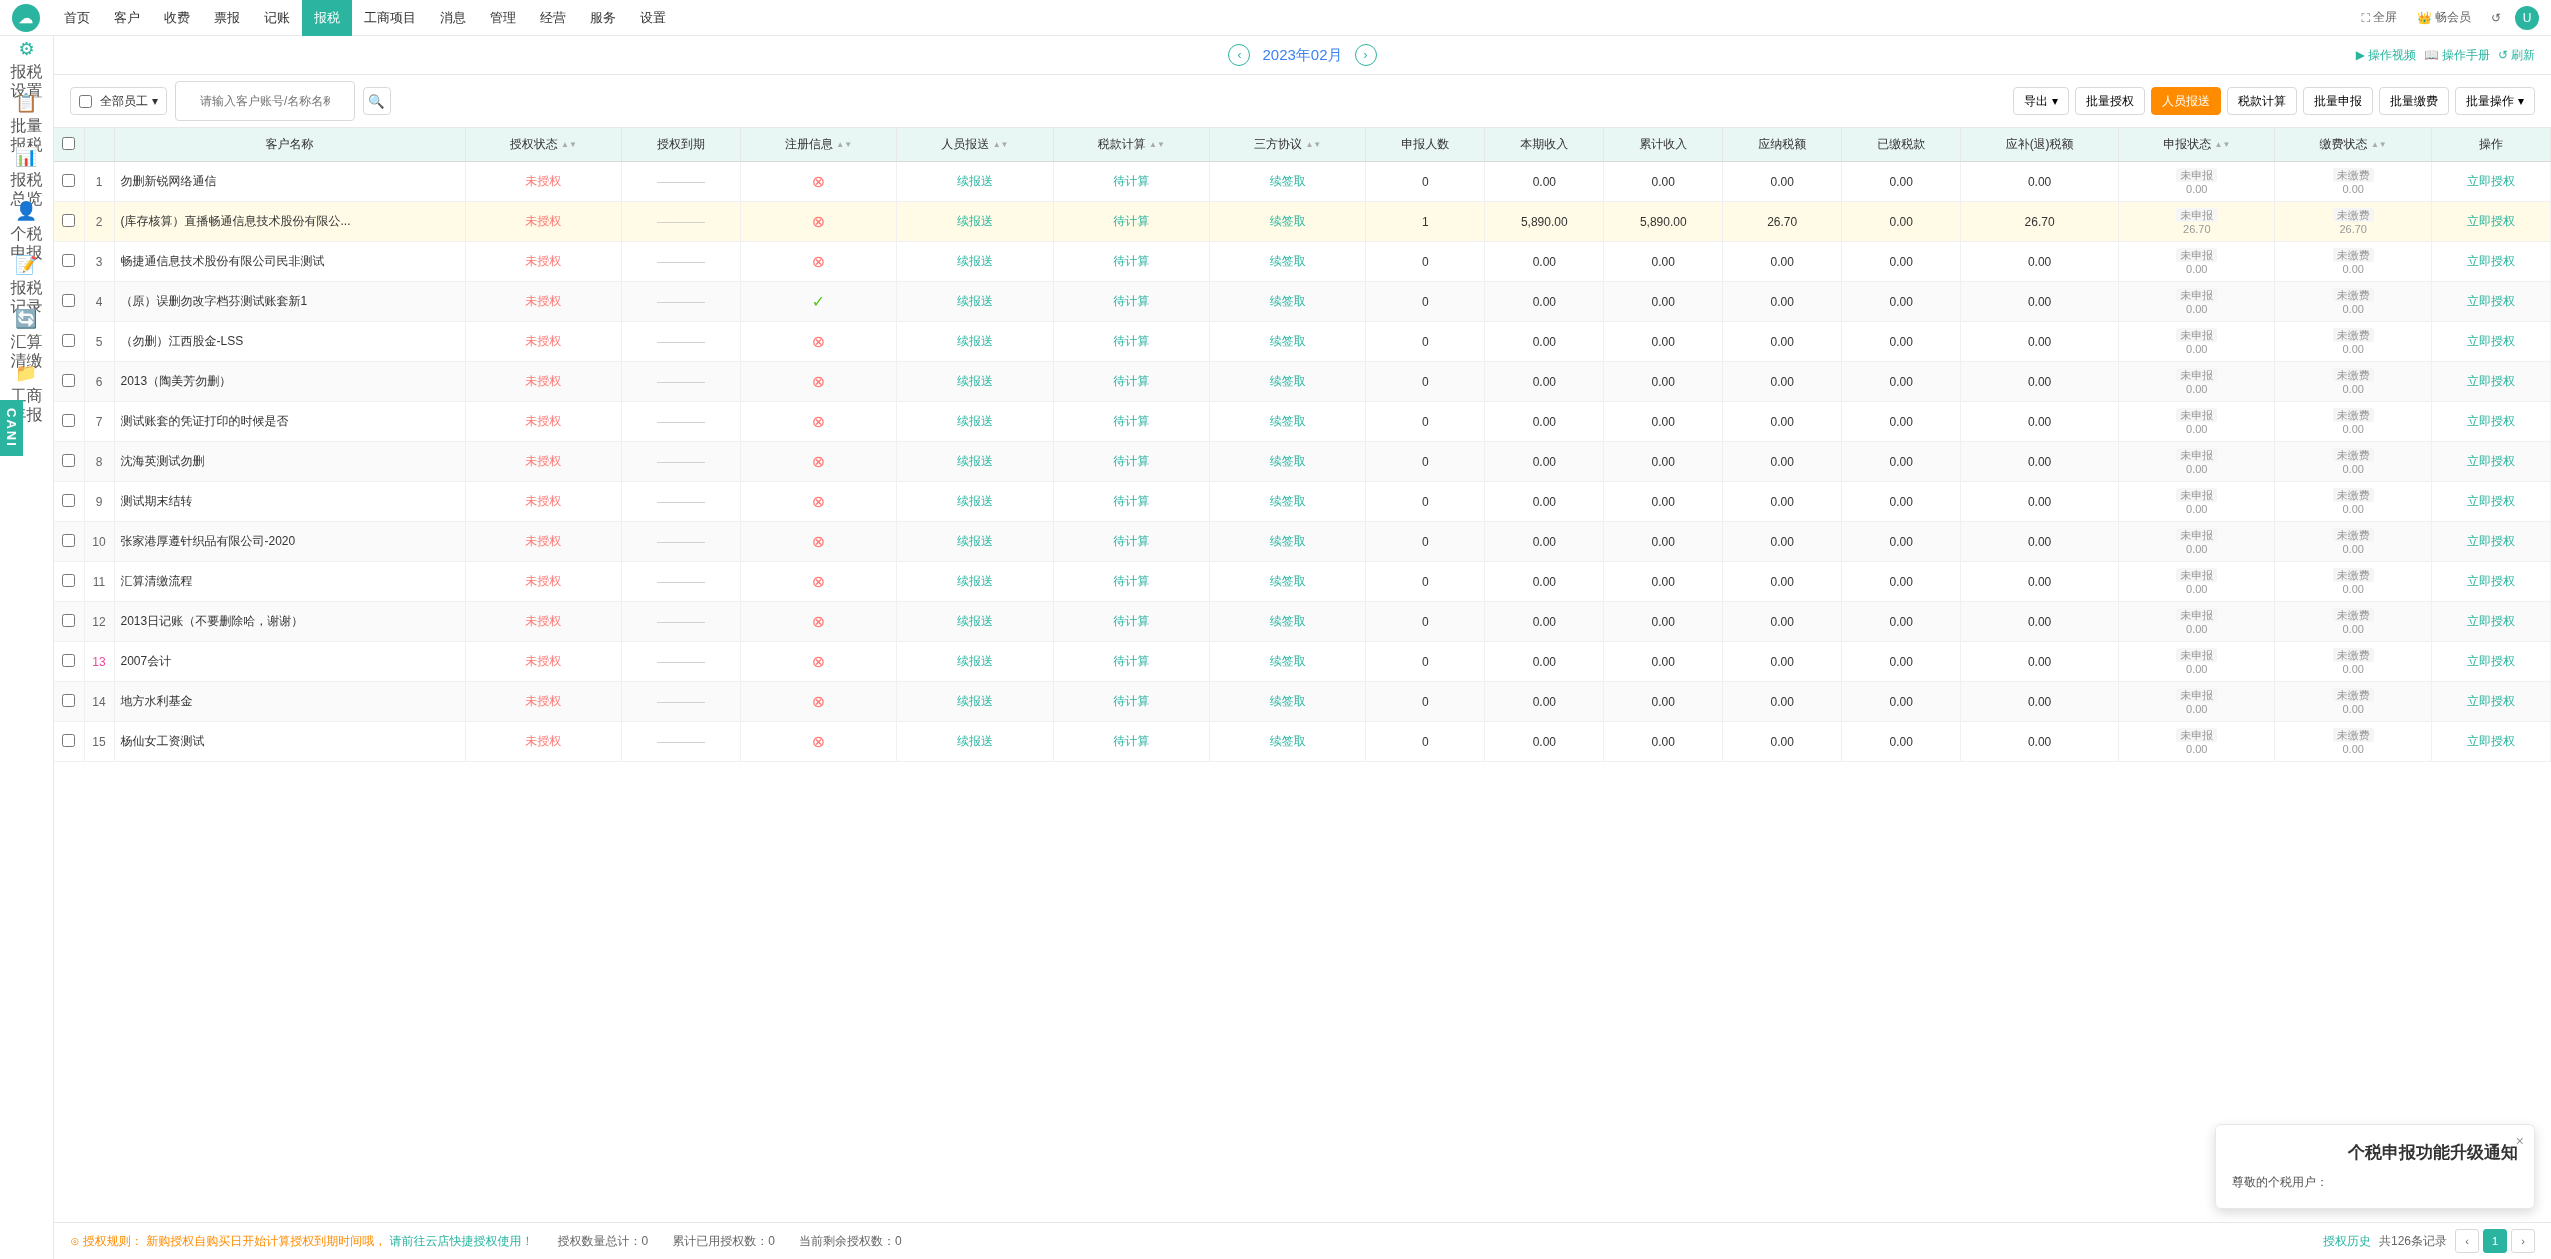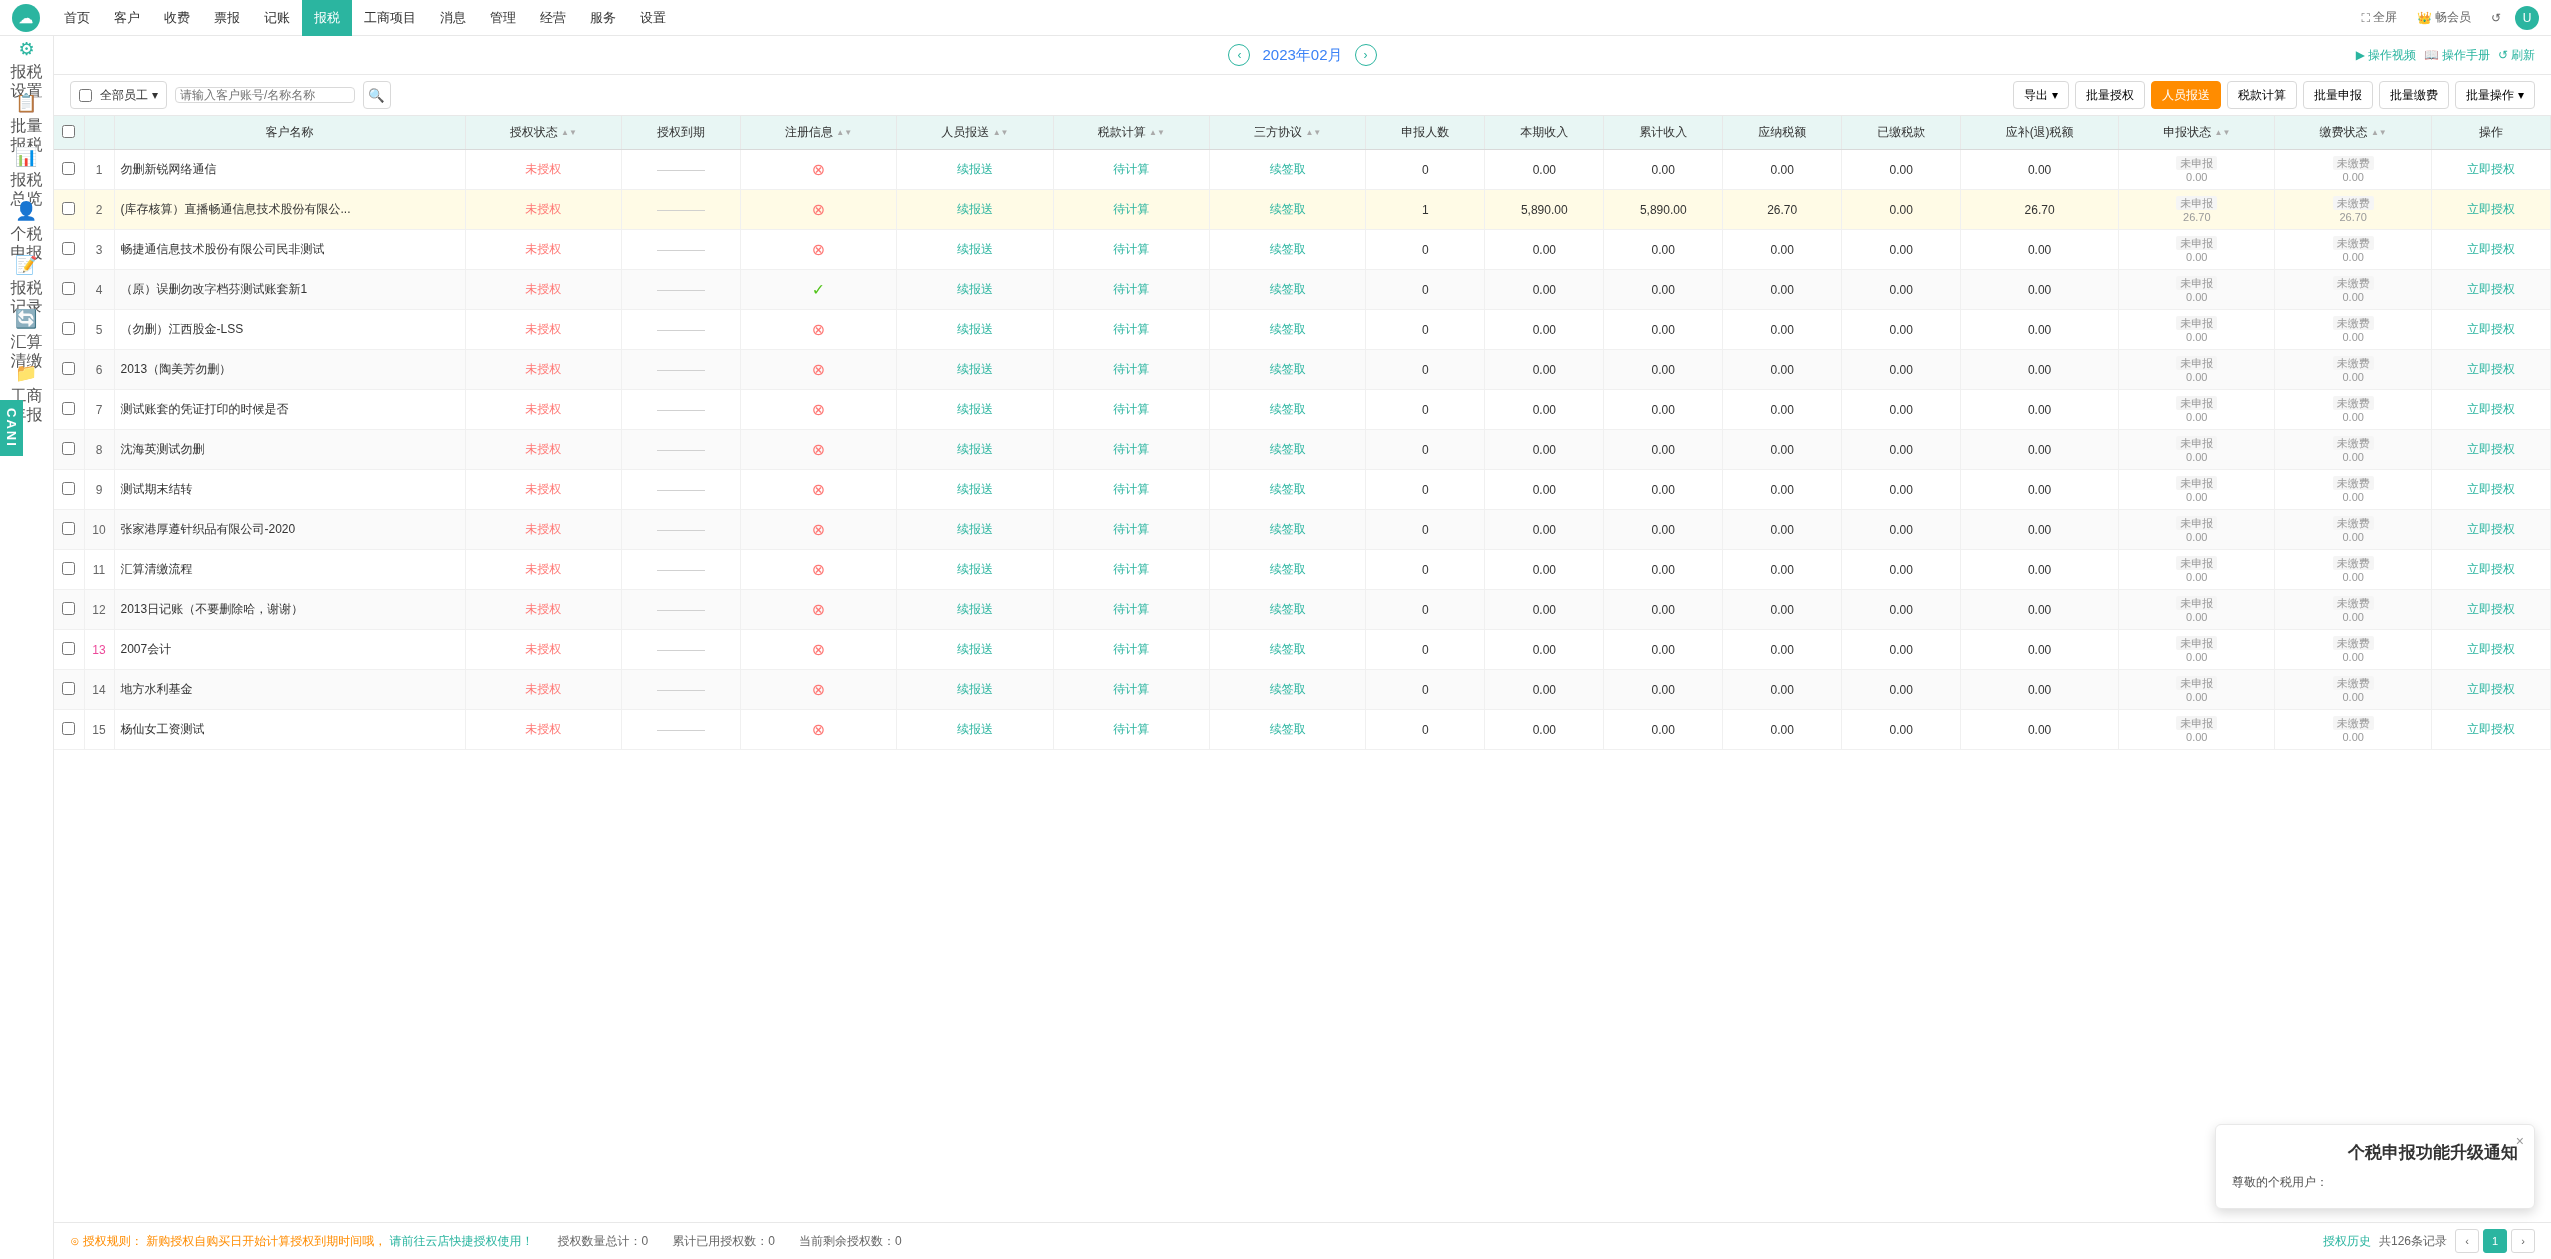--- a/index.html
+++ b/index.html
@@ -191,23 +191,23 @@
       display: flex;
       align-items: center;
       gap: 4px;
       cursor: pointer;
       background: #fff;
       height: 28px;
     }
     .search-input {
       border: 1px solid #d9d9d9;
       border-radius: 4px;
-      padding: 3px 4px;
+      padding: 3px 24px;
       font-size: 12px;
-      height: 16px;
+      height: 40px;
       width: 180px;
     }
     .search-btn {
       height: 28px;
       width: 28px;
       border: 1px solid #d9d9d9;
       border-radius: 4px;
       background: #fff;
       cursor: pointer;
       display: flex;

